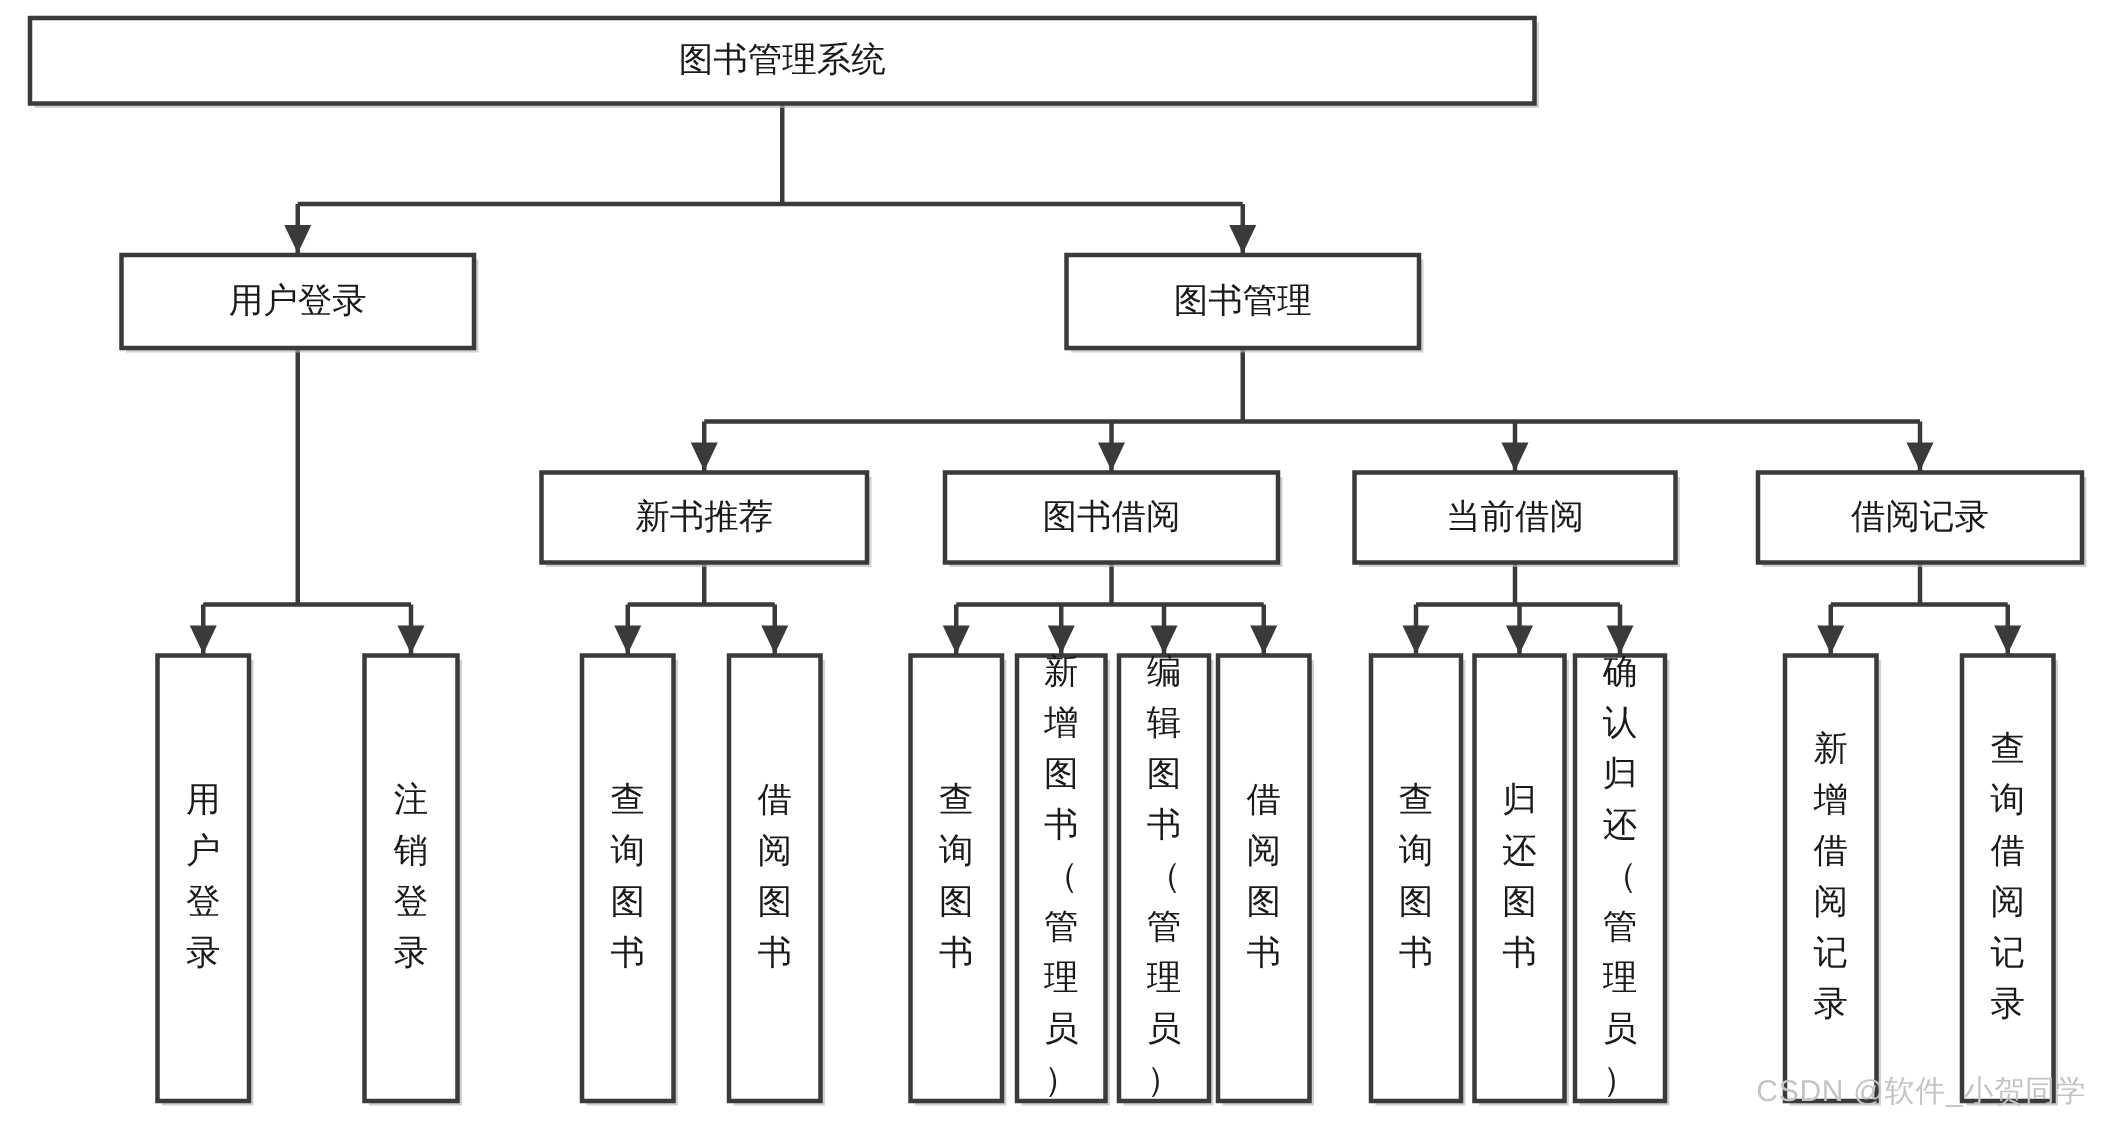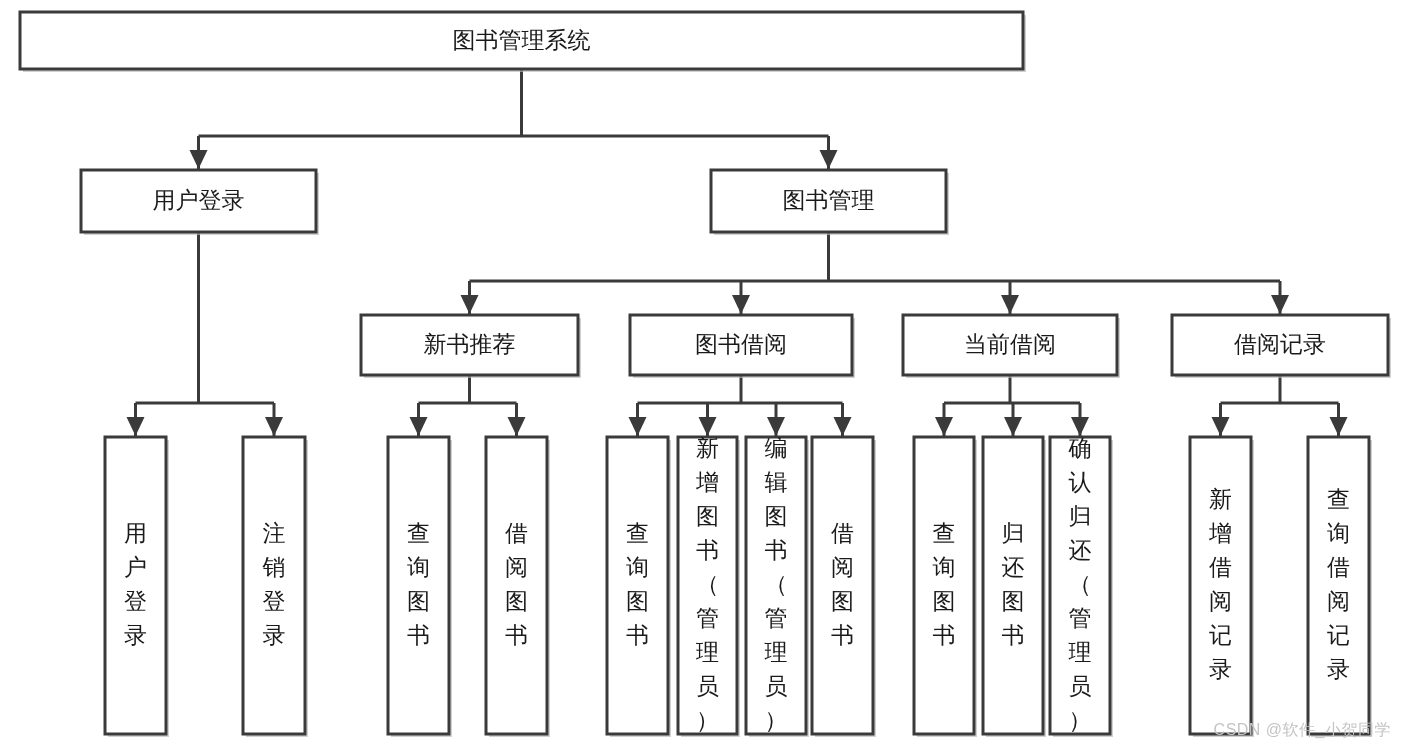--- a/index.html
+++ b/index.html
@@ -49,21 +49,21 @@
     font-family: "Liberation Sans", "DejaVu Sans", sans-serif;
     font-size: 23px;
     fill: #1a1a1a;
     text-anchor: middle;
   }
   .watermark {
     position: absolute;
     right: 14px;
     bottom: 6px;
     font-family: "Liberation Sans", "DejaVu Sans", sans-serif;
-    font-size: 16px;
+    font-size: 20px;
     color: #c4c4c4;
     letter-spacing: 0.5px;
     white-space: nowrap;
     user-select: none;
   }
 </style>
 </head>
 <body>
 
 <div id="diagram-root">

